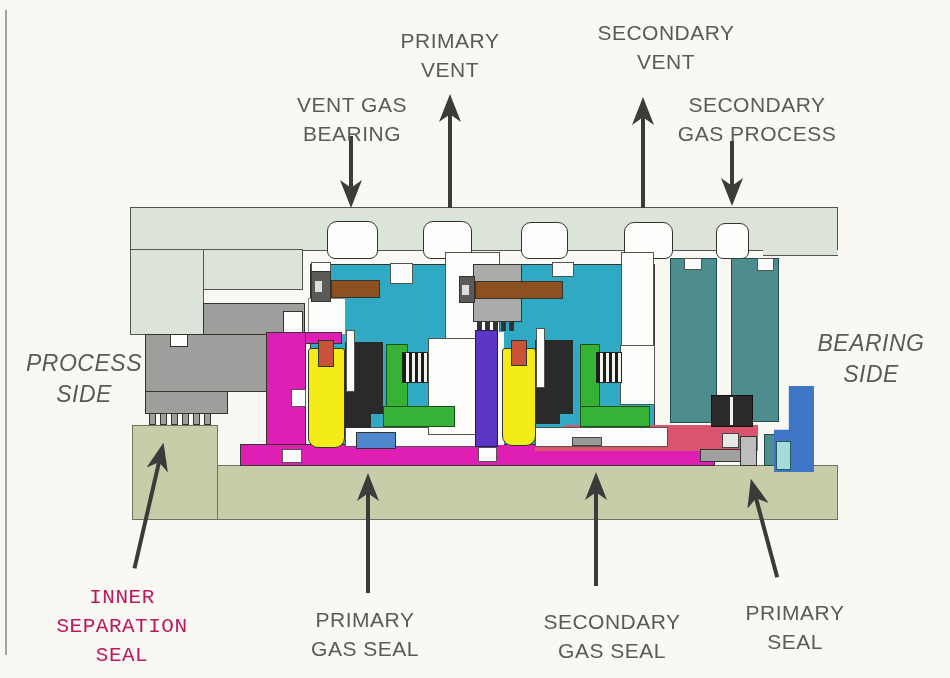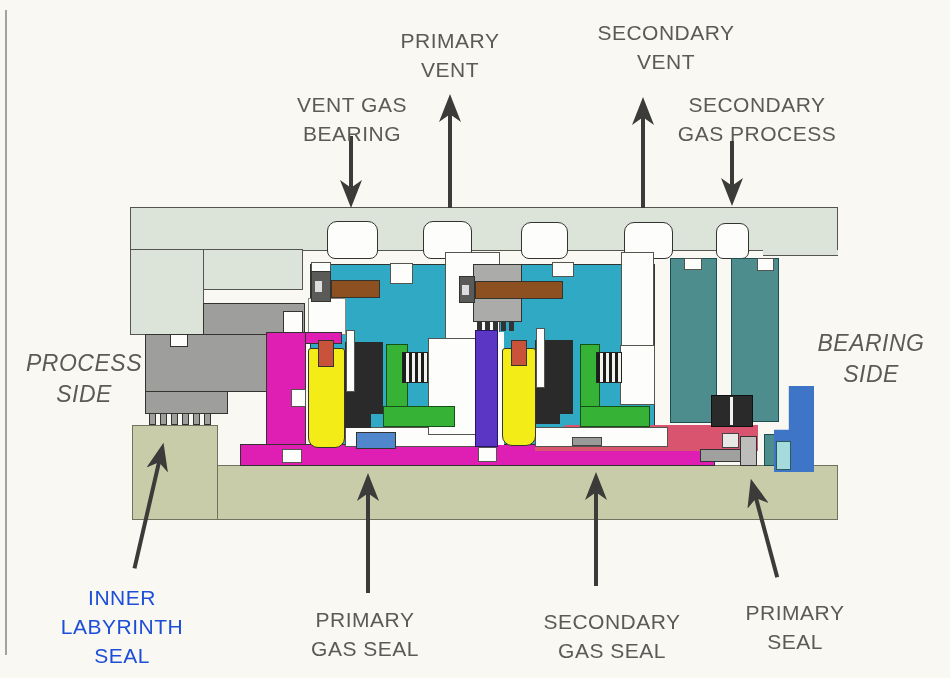--- a/index.html
+++ b/index.html
@@ -181,23 +181,23 @@
     <div>GAS PROCESS</div>
   </div>
   <div class="lbl it" style="left: 84px; top: 348px; color: rgb(90, 90, 88);">
     <div>PROCESS</div>
     <div>SIDE</div>
   </div>
   <div class="lbl it" style="left: 871px; top: 328px; color: rgb(90, 90, 88);">
     <div>BEARING</div>
     <div>SIDE</div>
   </div>
-  <div class="lbl" style="left: 122px; top: 583px; color: #1d4ed8;">
+  <div class="lbl" style="left: 122px; top: 583px; color: #be185d; font-family: Liberation Mono, monospace;">
     <div>INNER</div>
-    <div>LABYRINTH</div>
+    <div>SEPARATION</div>
     <div>SEAL</div>
   </div>
   <div class="lbl" style="left: 365px; top: 605px; color: rgb(90, 90, 88);">
     <div>PRIMARY</div>
     <div>GAS SEAL</div>
   </div>
   <div class="lbl" style="left: 612px; top: 607px; color: rgb(90, 90, 88);">
     <div>SECONDARY</div>
     <div>GAS SEAL</div>
   </div>

